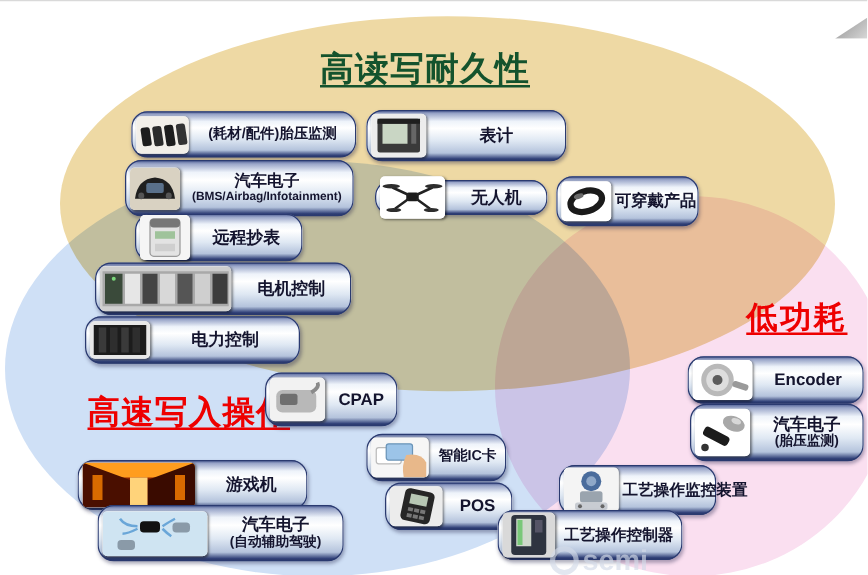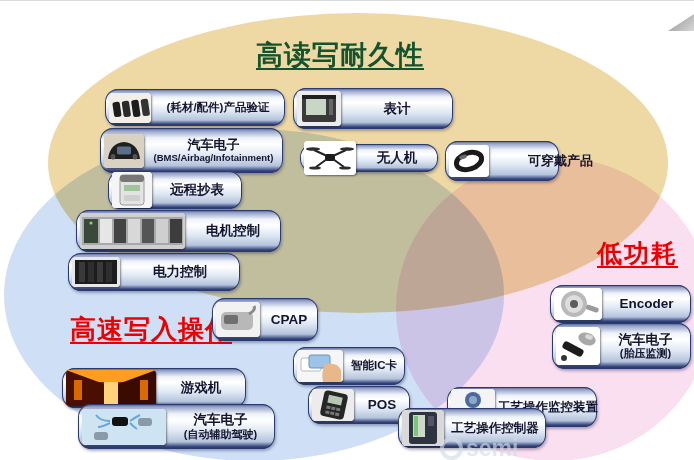--- a/index.html
+++ b/index.html
@@ -33,26 +33,26 @@
   .p1{left:105px;top:88px;width:180px;height:37px;}  .p1 .ico{width:42px;}
   .p2{left:100px;top:127px;width:183px;height:45px;} .p2 .ico{width:40px;height:34px;}
   .p3{left:108px;top:170px;width:134px;height:38px;} .p3 .ico{width:40px;height:36px;}
   .p4{left:76px;top:209px;width:205px;height:42px;}  .p4 .ico{width:105px;height:36px;}
   .p5{left:68px;top:252px;width:172px;height:38px;}  .p5 .ico{width:48px;}
   .p6{left:212px;top:297px;width:106px;height:43px;} .p6 .ico{width:44px;height:35px;}
   .p7{left:62px;top:367px;width:184px;height:40px;}  .p7 .ico{width:90px;height:36px;}
   .p8{left:78px;top:403px;width:197px;height:45px;}  .p8 .ico{width:84px;height:36px;}
   .p9{left:293px;top:87px;width:160px;height:41px;}  .p9 .ico{width:44px;height:35px;}
   .p10{left:300px;top:143px;width:138px;height:28px;}.p10 .ico{width:52px;height:34px;}
-  .p11{left:445px;top:140px;width:114px;height:40px;gap:36px;}.p11 .ico{width:40px;height:32px;}
+  .p11{left:445px;top:140px;width:114px;height:40px;}.p11 .ico{width:40px;height:32px;}
   .p12{left:293px;top:346px;width:112px;height:38px;}.p12 .ico{width:46px;height:32px;}
   .p13{left:308px;top:385px;width:102px;height:38px;}.p13 .ico{width:42px;height:32px;}
   .p14{left:550px;top:284px;width:141px;height:38px;}.p14 .ico{width:48px;height:32px;}
   .p15{left:552px;top:322px;width:139px;height:46px;}.p15 .ico{width:44px;height:38px;}
-  .p16{left:447px;top:386px;width:150px;height:40px;}.p16 .ico{width:44px;height:36px;}
+  .p16{left:447px;top:371px;width:126px;height:40px;}.p16 .ico{width:44px;height:36px;}
   .p17{left:398px;top:407px;width:148px;height:40px;}.p17 .ico{width:42px;height:36px;}
   .p16 .txt,.p17 .txt{font-size:12.5px;}
   .p2 .txt .l1{font-size:13px;} .p2 .txt .l2{font-size:9.5px;}
   .p8 .txt .l2,.p15 .txt .l2{font-size:11px;}
   
   .corner{position:absolute;left:668px;top:13px;width:26px;height:17px;
           background:linear-gradient(135deg,#8f8f8f,#d8d8d8);
           clip-path:polygon(0 100%,100% 100%,100% 0);}
   .wm{position:absolute;left:440px;top:434px;font-size:23px;font-weight:bold;
       color:rgba(210,218,232,.65);display:flex;align-items:center;gap:3px;}
@@ -74,21 +74,21 @@
   <div class="pill p1">
     <span class="ico">
       <svg viewBox="0 0 40 30" preserveAspectRatio="none">
           <rect width="40" height="30" fill="#f2efe9"></rect>
         <rect x="4" y="9" width="7" height="15" rx="2" fill="#1d1d1d" transform="rotate(-8 7 16)"></rect>
         <rect x="13" y="8" width="7" height="16" rx="2" fill="#2b2b2b" transform="rotate(-8 16 16)"></rect>
         <rect x="22" y="7" width="7" height="17" rx="2" fill="#1d1d1d" transform="rotate(-8 25 15)"></rect>
         <rect x="31" y="6" width="7" height="17" rx="2" fill="#333" transform="rotate(-8 34 14)"></rect>
         </svg>
     </span>
-    <span class="txt small">(耗材/配件)产品验证</span>
+    <span class="txt small">(耗材/配件)胎压监测</span>
   </div>
 
   <div class="pill p2">
     <span class="ico">
       <svg viewBox="0 0 40 30" preserveAspectRatio="none">
           <rect width="40" height="30" fill="#d9d2c2"></rect>
         <path d="M4 22 Q6 8 20 7 Q34 8 36 22 Z" fill="#1f1f1f"></path>
         <rect x="13" y="11" width="14" height="7" rx="1.5" fill="#5a708a"></rect>
         <circle cx="9" cy="20" r="2.4" fill="#555"></circle>
           <circle cx="31" cy="20" r="2.4" fill="#555"></circle>

